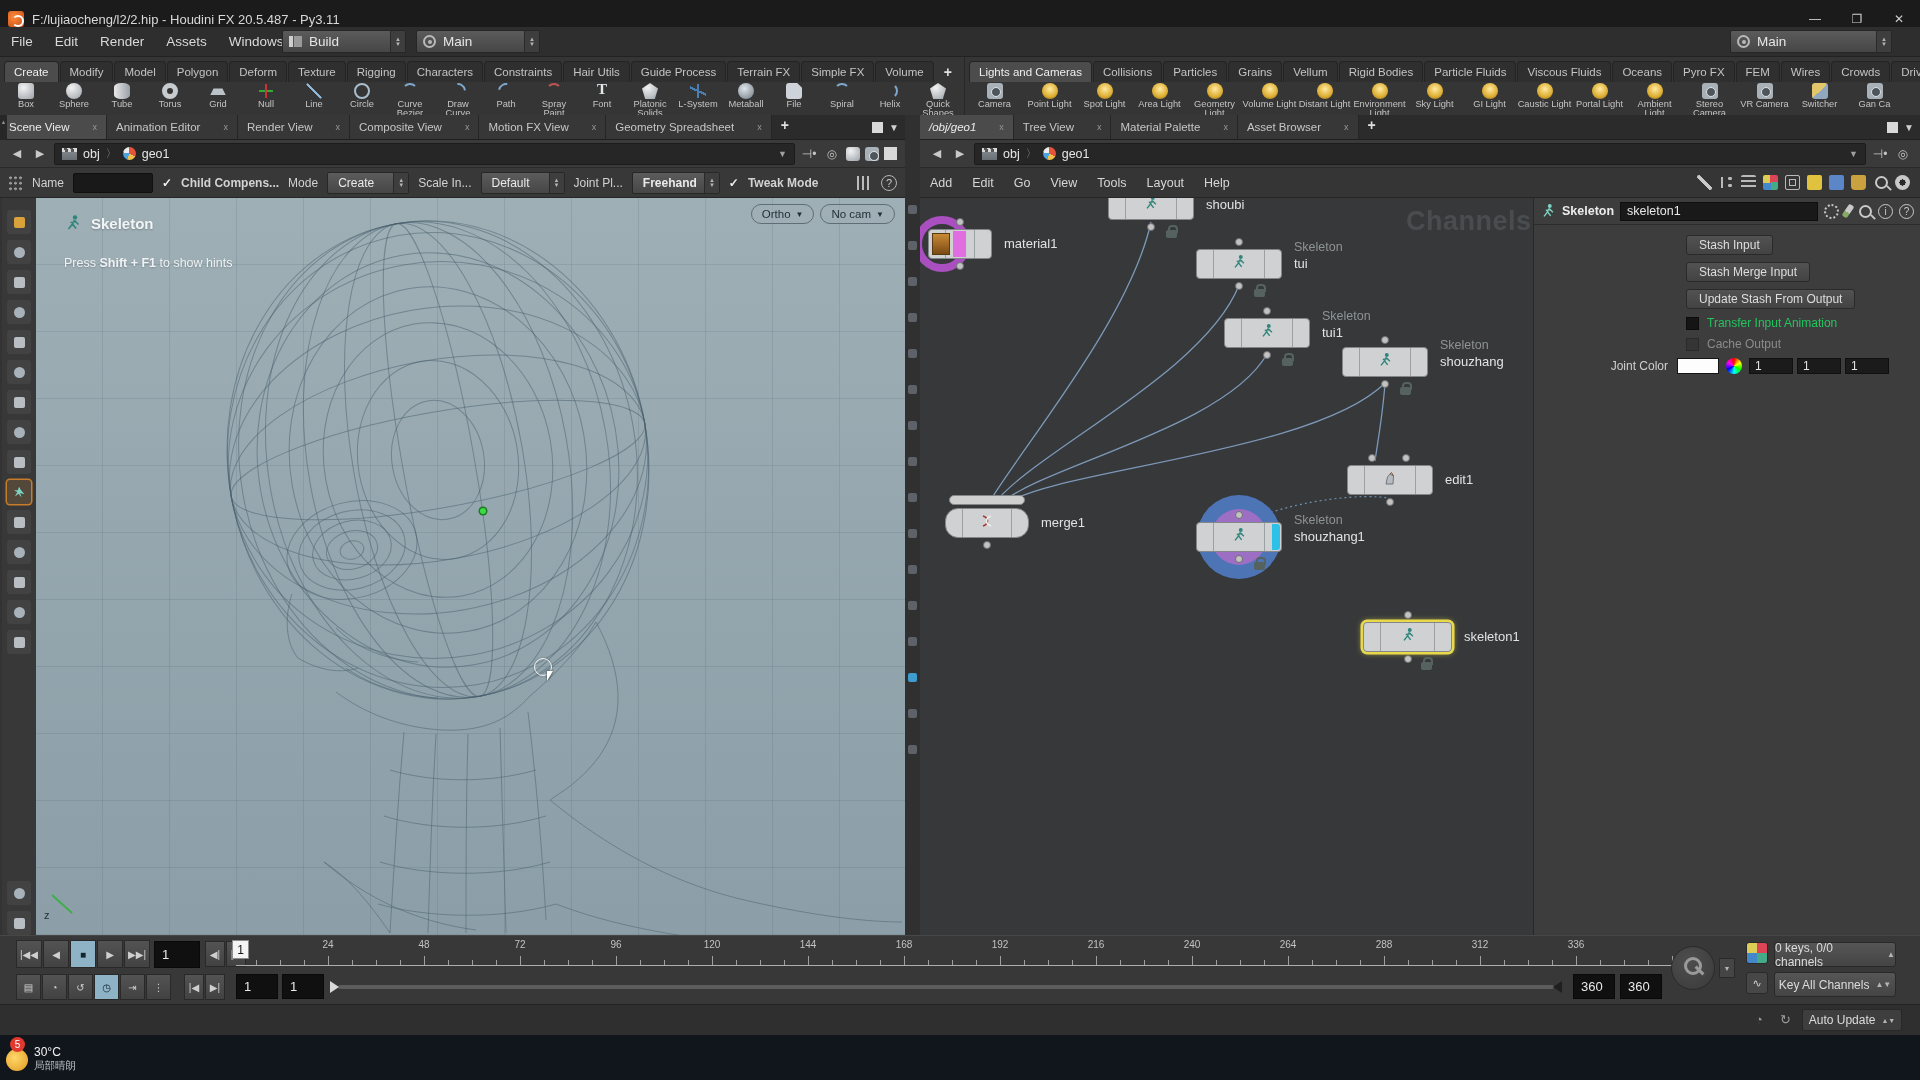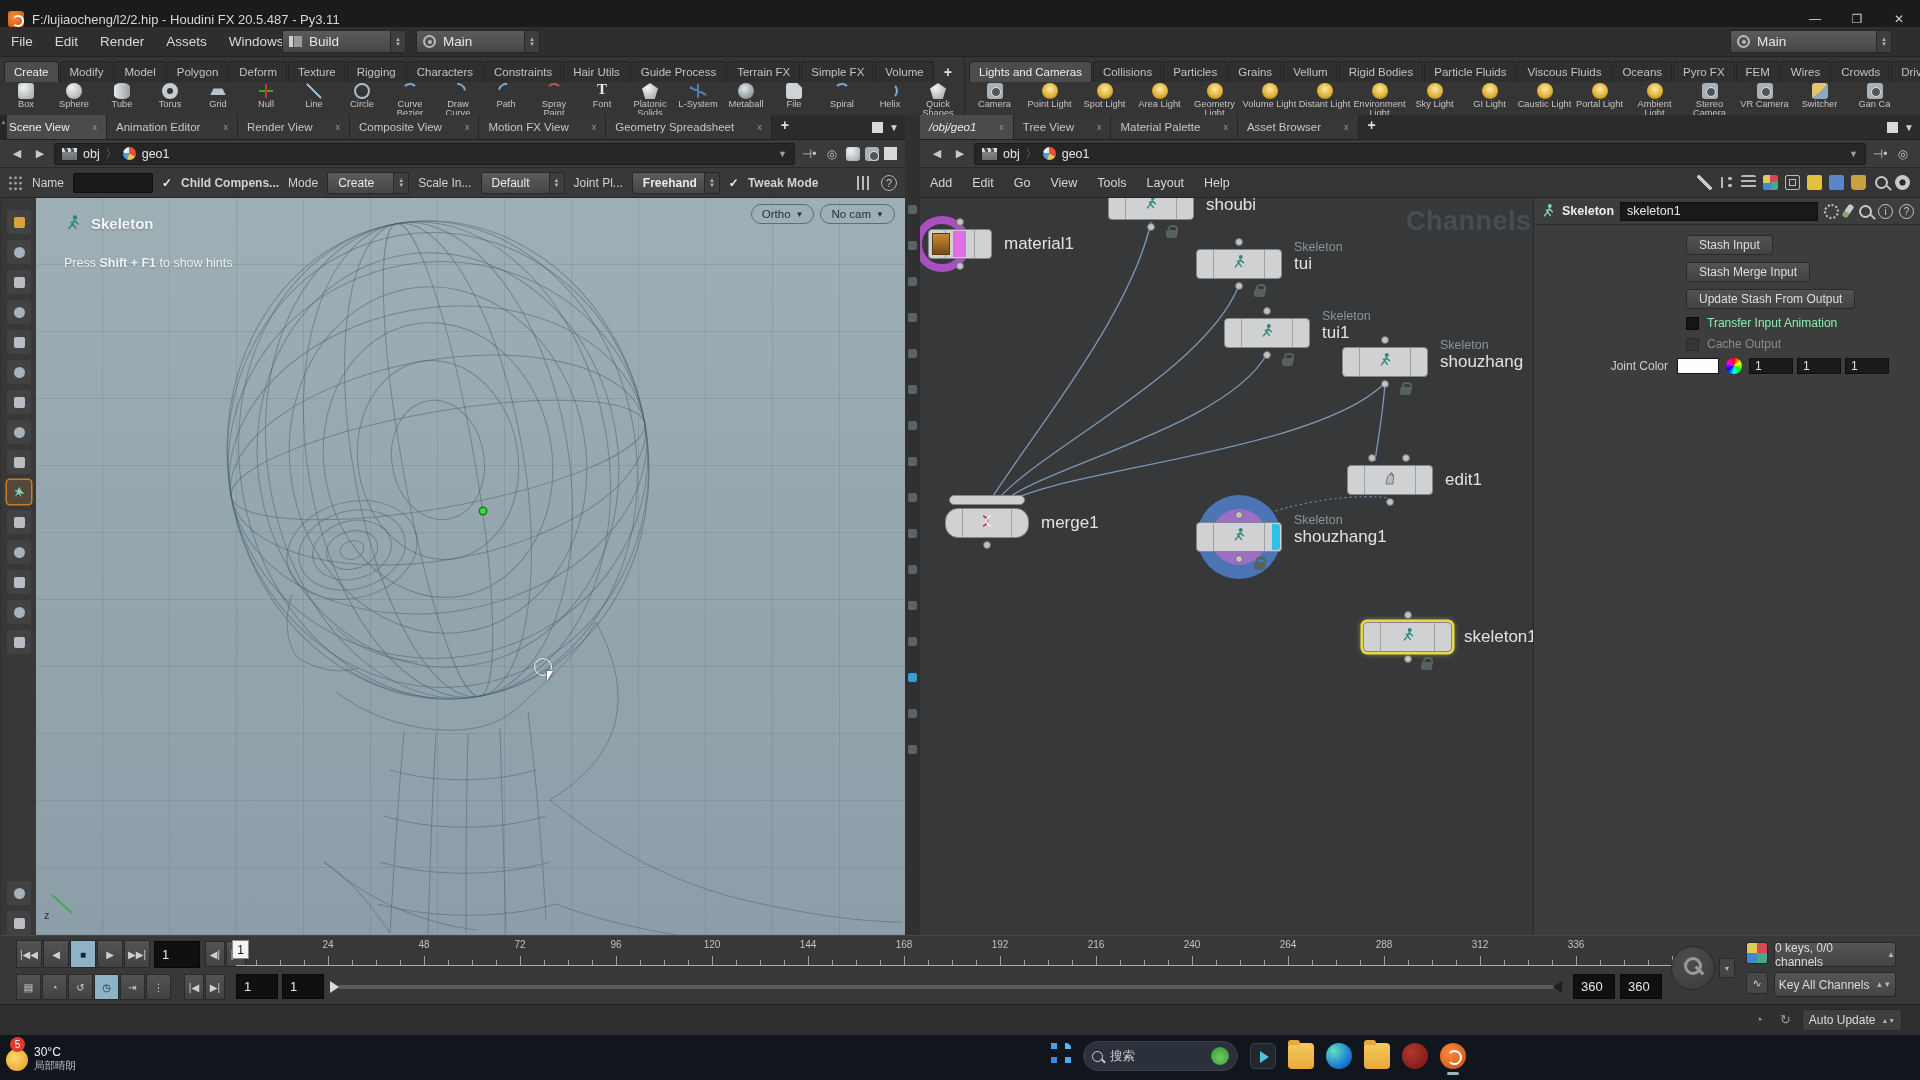--- a/index.html
+++ b/index.html
@@ -135,40 +135,40 @@
 .watermark{position:absolute;left:486px;top:8px;font-size:27px;font-weight:bold;color:#4a4d50;letter-spacing:.5px}
 .wires{position:absolute;left:0;top:0}
 .node{position:absolute;width:86px;height:30px;background:#d0d1d2;border:1px solid #84878a;border-radius:4px;display:flex;align-items:center;justify-content:center}
 .node .cell-l,.node .cell-r{position:absolute;top:0;width:17px;height:100%;border-right:1px solid #9aa0a4}
 .node .cell-l{left:0}.node .cell-r{right:0;border-right:none;border-left:1px solid #9aa0a4}
 .node .flagstripe{position:absolute;right:1px;top:1px;width:8px;height:calc(100% - 2px);border-radius:0 3px 3px 0}
 .node.yellow{box-shadow:0 0 0 2.5px #e8d84a,0 0 7px #e8d84a}
 .dot{position:absolute;width:8px;height:8px;border-radius:50%;background:#c2c2c2;border:1px solid #6f6f6f}
 .nlabel{position:absolute;white-space:nowrap}
 .nlabel .ntype{font-size:12.5px;color:#8e9396;line-height:15px}
-.nlabel .nname{font-size:17px;color:#e2e2e2;line-height:17px}
+.nlabel .nname{font-size:13px;color:#e2e2e2;line-height:17px}
 .lock{position:absolute;width:11px;height:8px;background:#55625f;border-radius:2px}
 .lock::before{content:"";position:absolute;left:1.5px;top:-5px;width:6px;height:6px;border:2px solid #55625f;border-bottom:none;border-radius:4px 4px 0 0}
 .ring{position:absolute;border-radius:50%}
 .mergecap{position:absolute;height:10px;background:#cfcfcf;border:1px solid #84878a;border-radius:5px}
 
 .params{position:absolute;left:1533px;top:198px;width:387px;height:737px;background:#3d3d3d;border-left:1px solid #282828;font-size:12px}
 .pheader{height:27px;display:flex;align-items:center;gap:6px;padding:0 6px;border-bottom:1px solid #2c2c2c}
 .pheader .ptype{font-weight:bold;color:#ececec;font-size:12.5px}
 .pnamefield{flex:1;height:19px;background:#191919;border:1px solid #0f0f0f;color:#e8e8e8;display:flex;align-items:center;padding-left:6px;font-size:12.5px}
 .hic{width:15px;height:15px;flex:none}
 .hic.gear{border:2px dotted #c9c9c9;border-radius:50%}
 .hic.brush{background:linear-gradient(#c9c9c9 60%,#8a6 60%);border-radius:2px;transform:rotate(35deg);width:6px;height:14px}
 .hic.circ{border:1.5px solid #c9c9c9;border-radius:50%;color:#c9c9c9;font-size:10px;display:flex;align-items:center;justify-content:center}
 .pbody{padding-top:10px}
 .prow{display:flex;align-items:center;margin:0 0 7px;padding-left:152px}
 .prow .pbtnx{height:20px;padding:0 12px;background:linear-gradient(#525252,#434343);border:1px solid #2a2a2a;border-radius:3px;color:#dedede;font-size:12px;display:flex;align-items:center}
 .pcheck{width:13px;height:13px;background:#151515;border:1px solid #0c0c0c;margin-right:8px;flex:none}
 .pcheck.disabled{background:#353535;border-color:#2a2a2a}
-.plabel{color:#86efac}
+.plabel{color:#22c55e}
 .plabel.dim{color:#8b8b8b}
 .colorrow{display:flex;align-items:center;margin-top:6px}
 .colorrow .rowlabel{width:143px;text-align:right;padding-right:9px;color:#cfcfcf}
 .swatch{width:42px;height:16px;background:#fdfdfd;border:1px solid #161616;margin-right:7px}
 .wheel{width:16px;height:16px;border-radius:50%;background:conic-gradient(#f00,#ff0,#0f0,#0ff,#00f,#f0f,#f00);margin-right:7px}
 .cfield{width:44px;height:16px;background:#1b1b1b;border:1px solid #101010;color:#e2e2e2;display:flex;align-items:center;padding-left:5px;margin-right:4px;font-size:12px}
 
 .playbar{position:absolute;left:0;top:935px;width:1920px;height:69px;background:#383838;border-top:1px solid #474747}
 .prow1{position:absolute;left:0;top:2px;width:1920px;height:33px}
 .prow2{position:absolute;left:0;top:36px;width:1920px;height:31px}
@@ -1068,29 +1068,13 @@
 
 <div class="taskbar">
   <div class="weather">
     <span class="wbadge">5</span>
     <span class="wic"></span>
     <span class="wtxt">
       <span class="wtemp">30°C</span>
       <span class="wdesc">局部晴朗</span>
     </span>
   </div>
-  <div class="tbicons">
-    <span class="tbic ic-start"></span>
-    <span class="searchpill">
-      <span class="spm"></span>
-      <span>搜索</span>
-      <span class="plant"></span>
-    </span>
-    <span class="tbic ic-media"></span>
-    <span class="tbic ic-folder"></span>
-    <span class="tbic ic-edge"></span>
-    <span class="tbic ic-folder"></span>
-    <span class="tbic ic-appred"></span>
-    <span class="tbic ic-houdini">
-        <span class="active-ind"></span>
-      </span>
-  </div>
 </div>
 
 </body></html>

